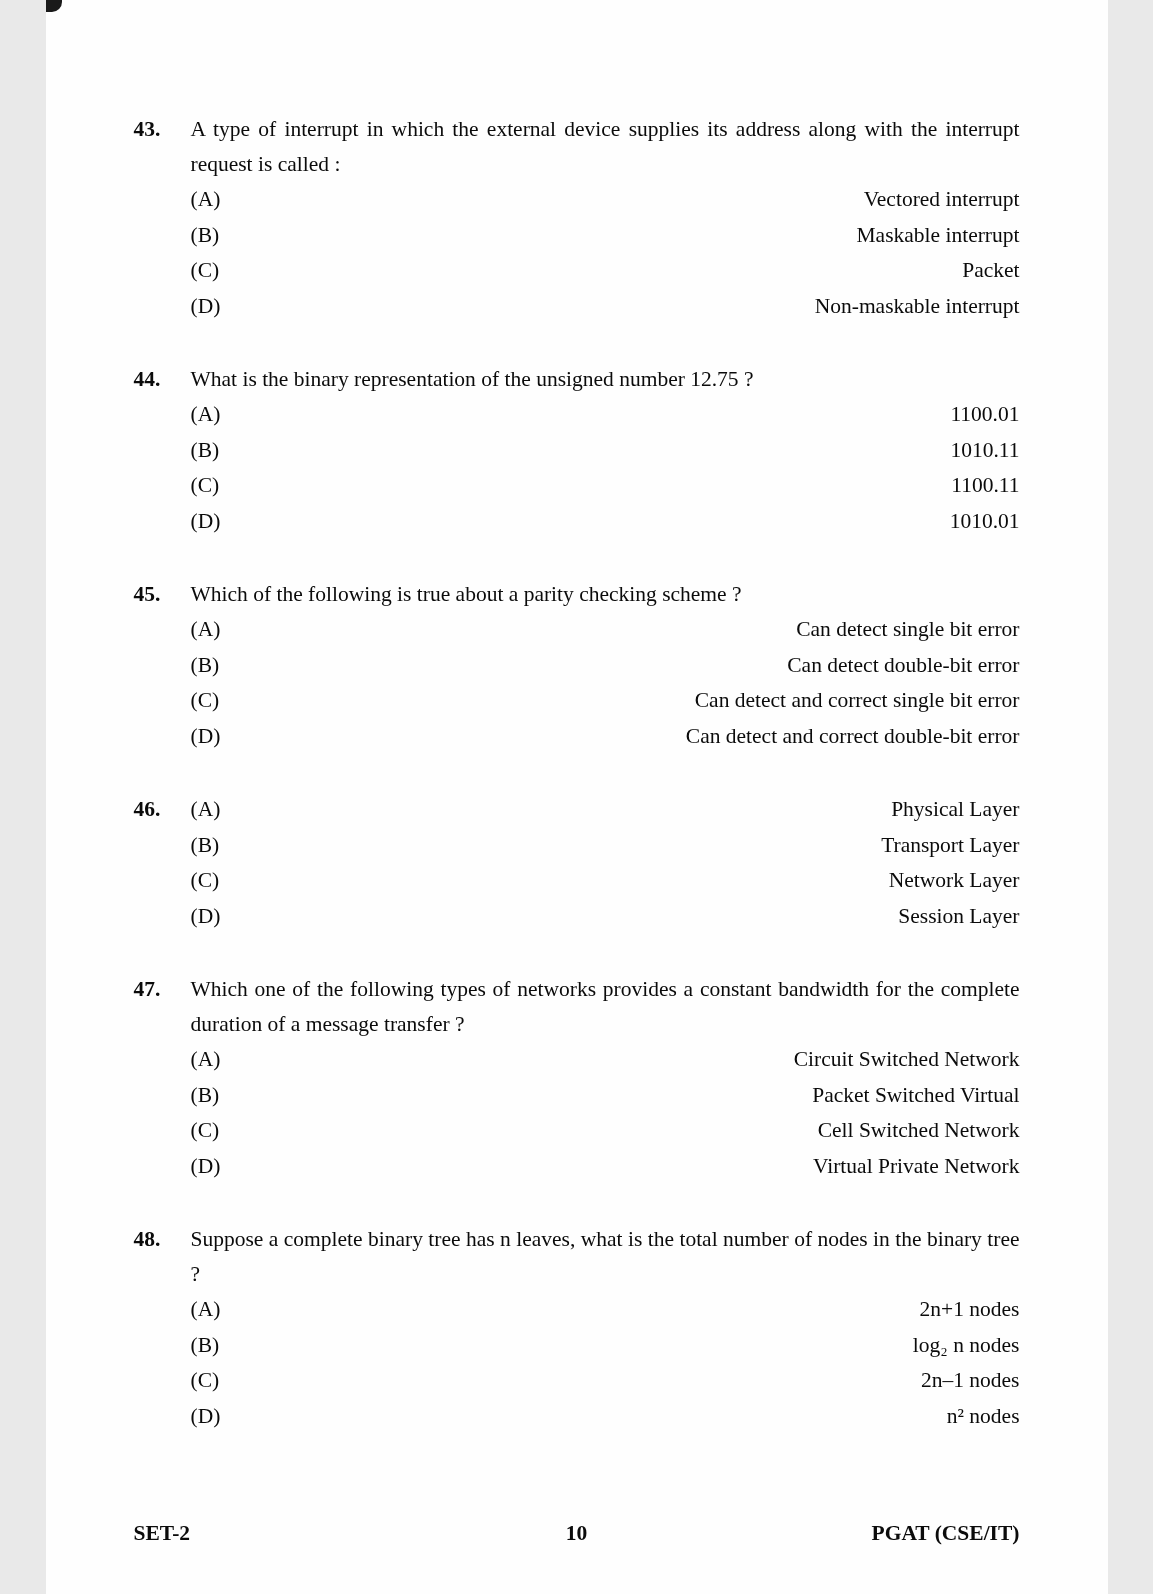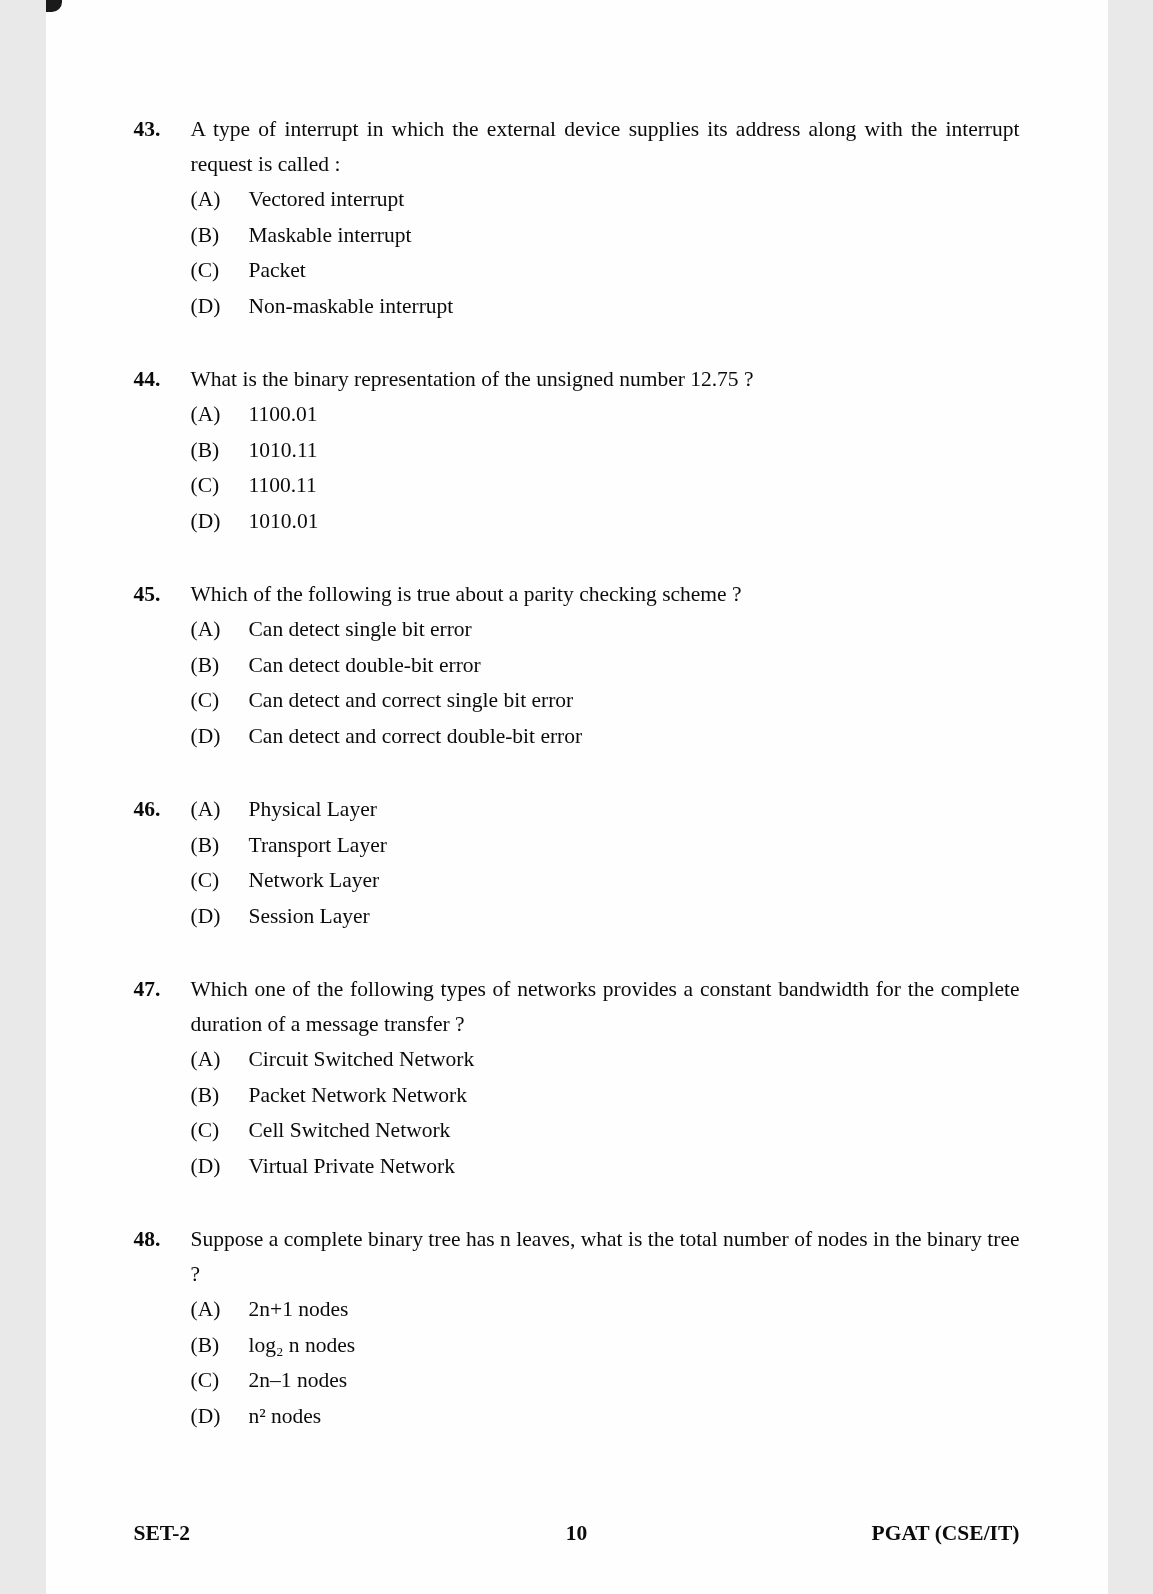--- a/index.html
+++ b/index.html
@@ -43,21 +43,21 @@
   .qtext {
     text-align: justify;
     line-height: 35px;
   }
   .options { margin-top: 0; }
   .option {
     display: flex;
     line-height: 35.5px;
   }
   .olabel { flex: 0 0 58px; width: 58px; }
-  .otext { flex: 1; }
+  .otext { flex: 1; text-align: right; }
   footer {
     position: absolute;
     left: 88px;
     right: 88px;
     bottom: 45px;
     height: 28px;
     font-weight: bold;
   }
   .footer-left  { position: absolute; left: 0; }
   .footer-center{ position: absolute; left: 50%; transform: translateX(-50%); }
@@ -174,21 +174,21 @@
       <div class="qnum">47.</div>
       <div class="qbody">
         <p class="qtext">Which one of the following types of networks provides a constant bandwidth for the complete duration of a message transfer ?</p>
         <div class="options">
           <div class="option">
             <span class="olabel">(A)</span>
             <span class="otext">Circuit Switched Network</span>
           </div>
           <div class="option">
             <span class="olabel">(B)</span>
-            <span class="otext">Packet Network Network</span>
+            <span class="otext">Packet Switched Virtual</span>
           </div>
           <div class="option">
             <span class="olabel">(C)</span>
             <span class="otext">Cell Switched Network</span>
           </div>
           <div class="option">
             <span class="olabel">(D)</span>
             <span class="otext">Virtual Private Network</span>
           </div>
         </div>

